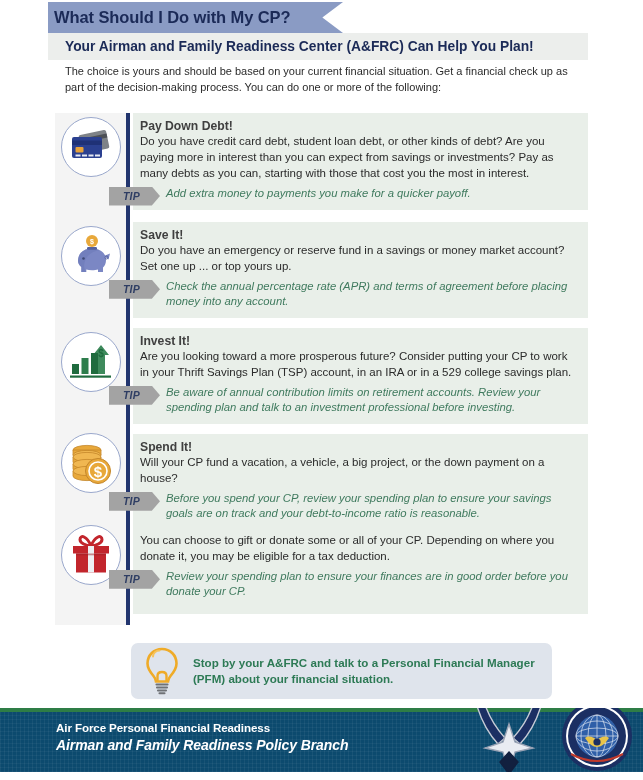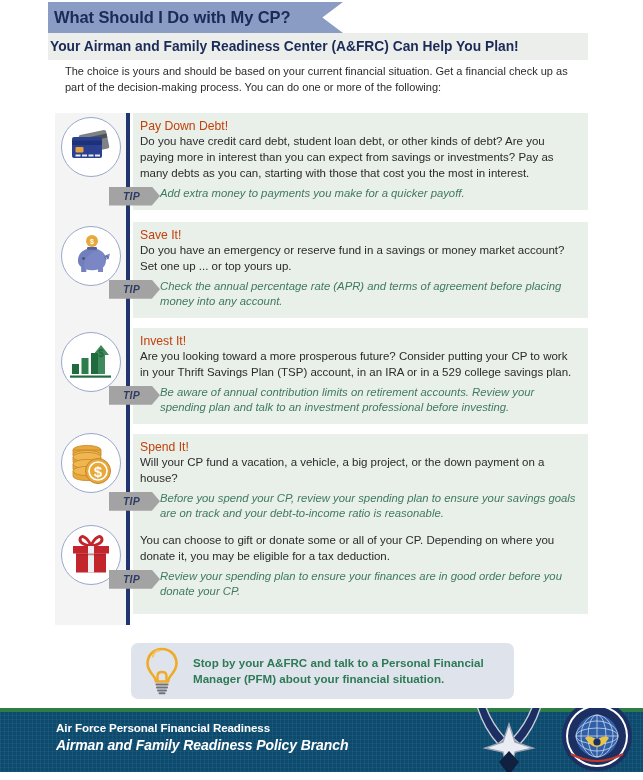--- a/index.html
+++ b/index.html
@@ -42,21 +42,21 @@
 
   .subheader-band {
     position: absolute;
     left: 48px;
     top: 33px;
     width: 540px;
     height: 27px;
     background: #eceeec;
     display: flex;
     align-items: center;
-    padding-left: 2px;
+    padding-left: 17px;
   }
   .subheader-title {
     font-size: 13.8px;
     font-weight: bold;
     color: #1b2a57;
     white-space: nowrap;
   }
 
   .intro-text {
     position: absolute;
@@ -121,22 +121,22 @@
 
   .card {
     position: absolute;
     left: 133px;
     width: 455px;
     background: #e9efe9;
     padding: 6px 10px 8px 7px;
   }
   .card-title {
     font-size: 12.2px;
-    font-weight: normal;
-    color: #c2410c;
+    font-weight: bold;
+    color: #404040;
     margin-bottom: 1px;
   }
   .card-body {
     font-size: 11.5px;
     line-height: 1.38;
     color: #2b2b2b;
   }
 
   .tip-row {
     position: relative;
@@ -159,33 +159,33 @@
   }
   .tip-label {
     font-size: 10.5px;
     font-style: italic;
     font-weight: bold;
     color: #2e3d63;
     letter-spacing: 0.3px;
     padding-right: 6px;
   }
   .tip-text {
-    margin-left: 20px;
+    margin-left: 26px;
     font-size: 11.3px;
     font-style: italic;
     line-height: 1.38;
     color: #3f7a5e;
   }
 
   
   .callout {
     position: absolute;
     left: 131px;
     top: 643px;
-    width: 383px;
+    width: 421px;
     height: 56px;
     background: #dfe4ec;
     border-radius: 7px;
     display: flex;
     align-items: center;
   }
   .callout-icon {
     width: 62px;
     display: flex;
     justify-content: center;

